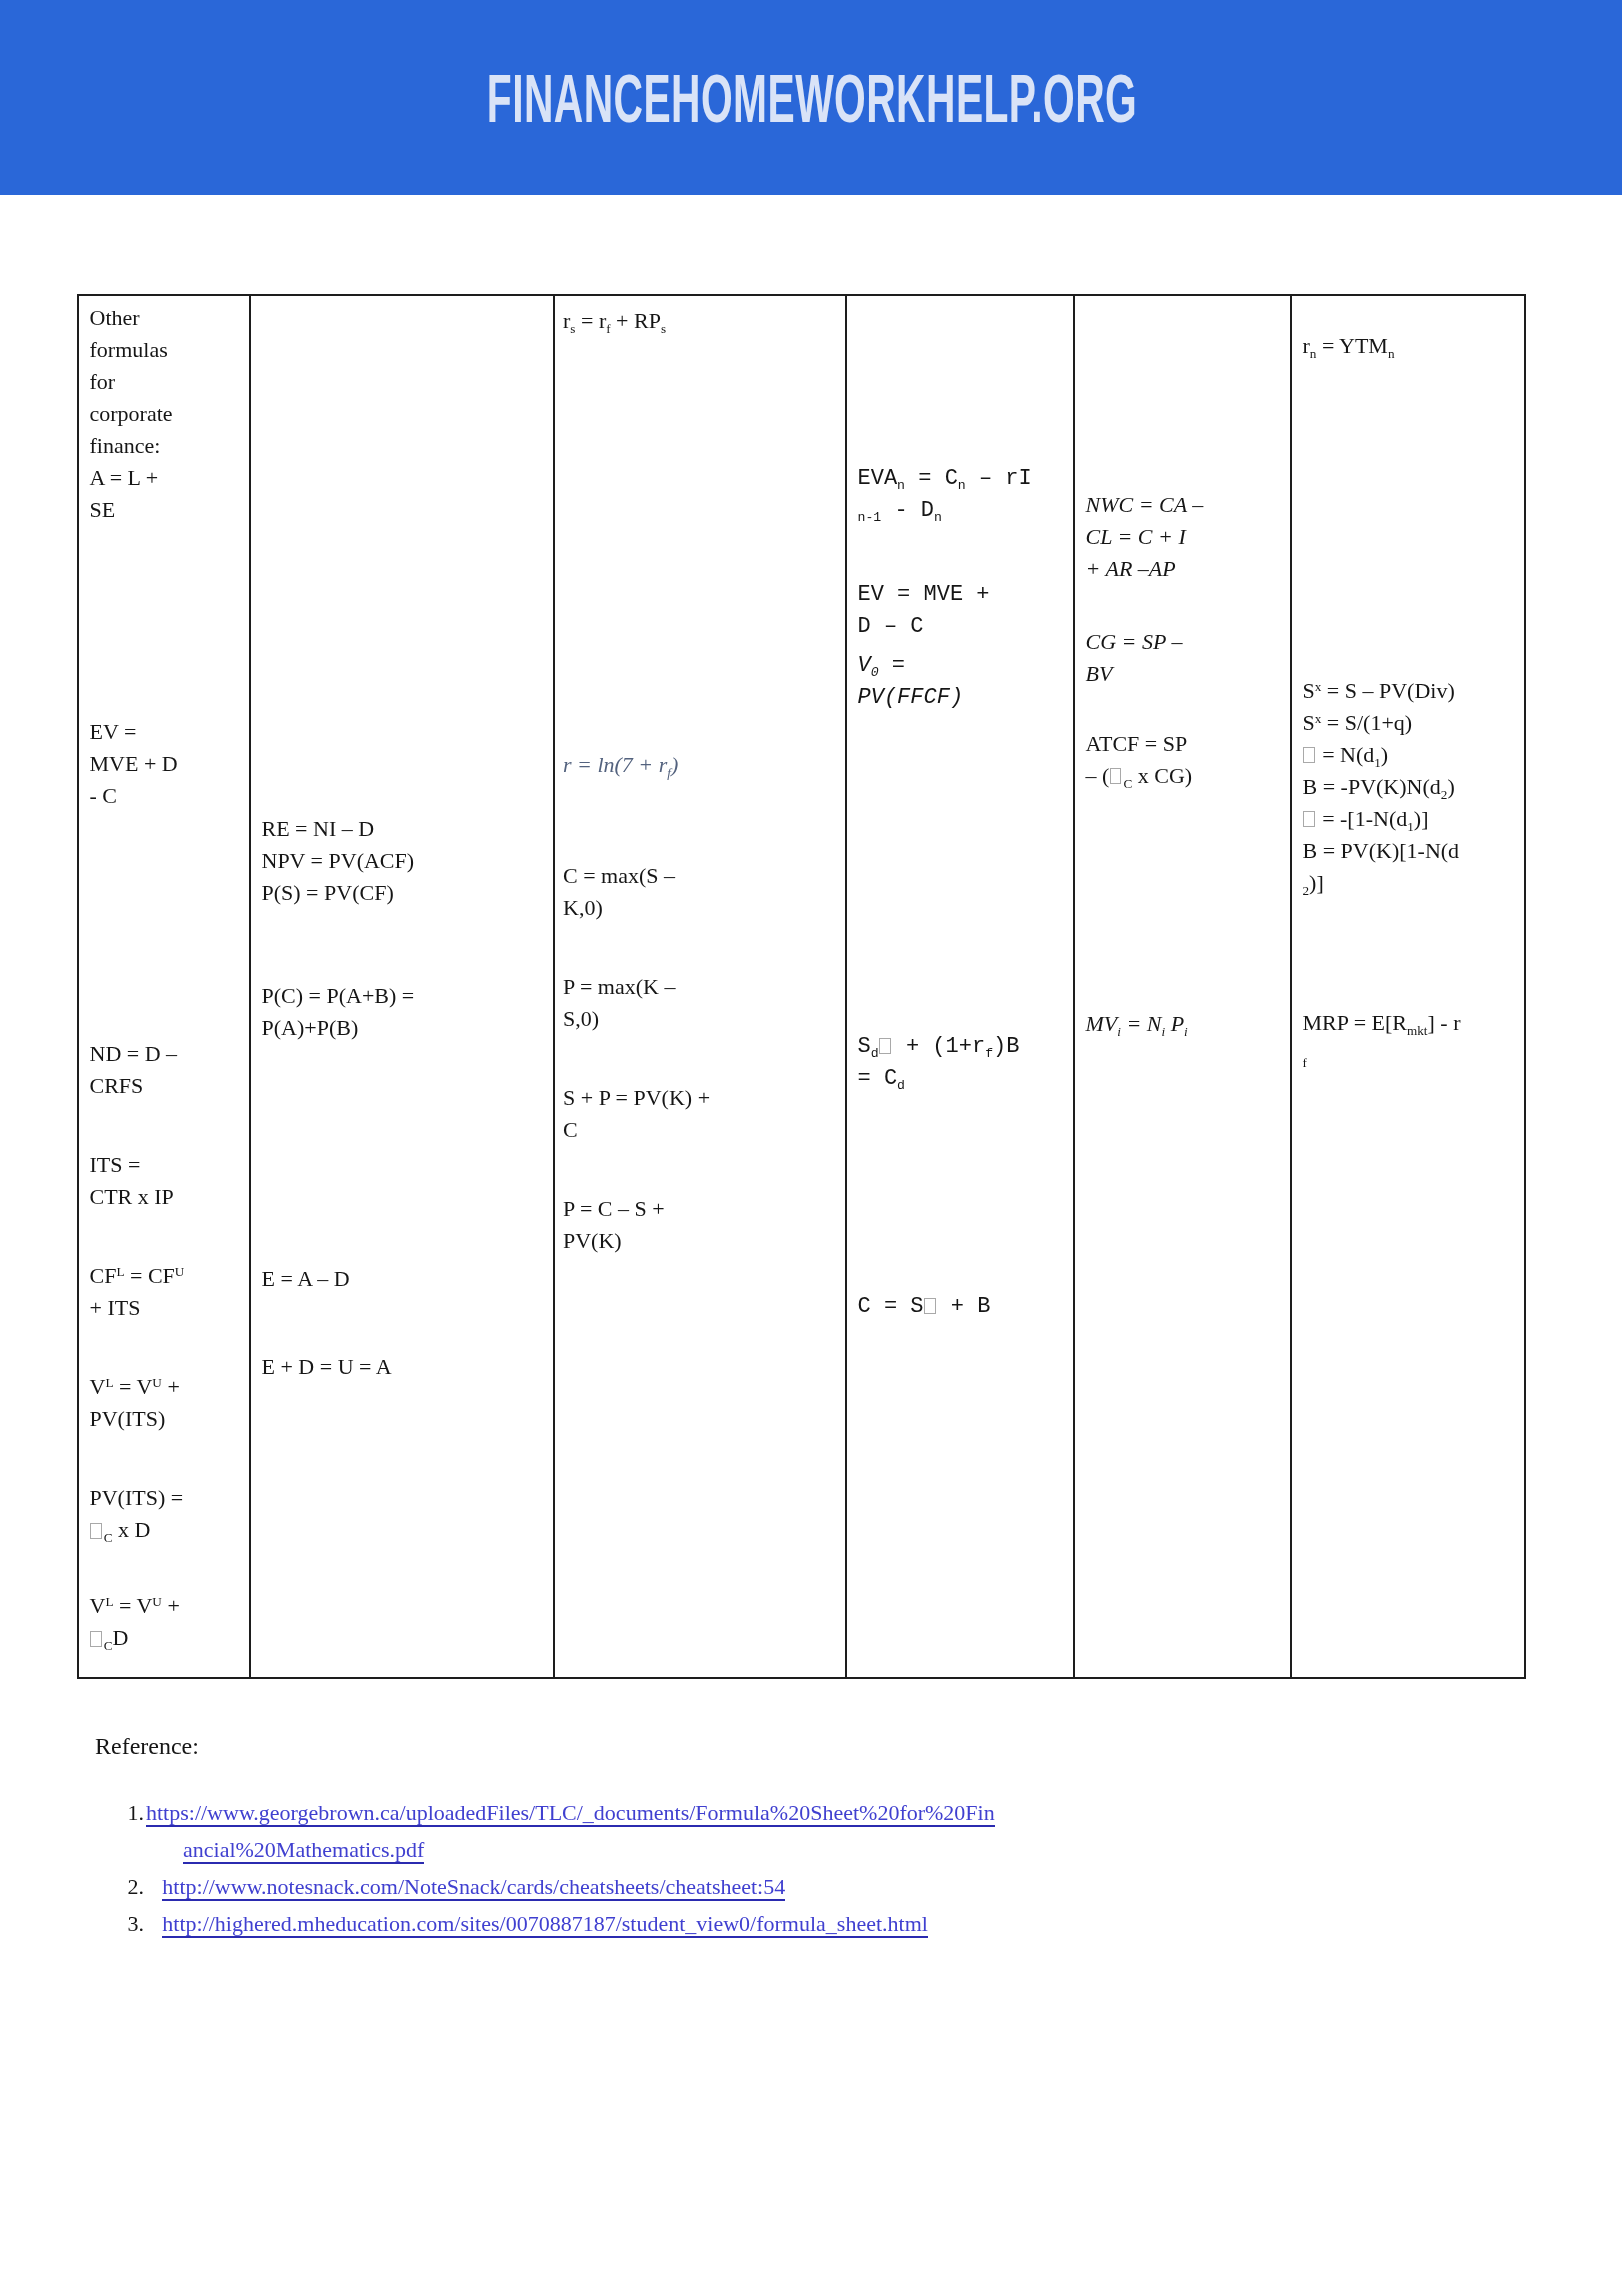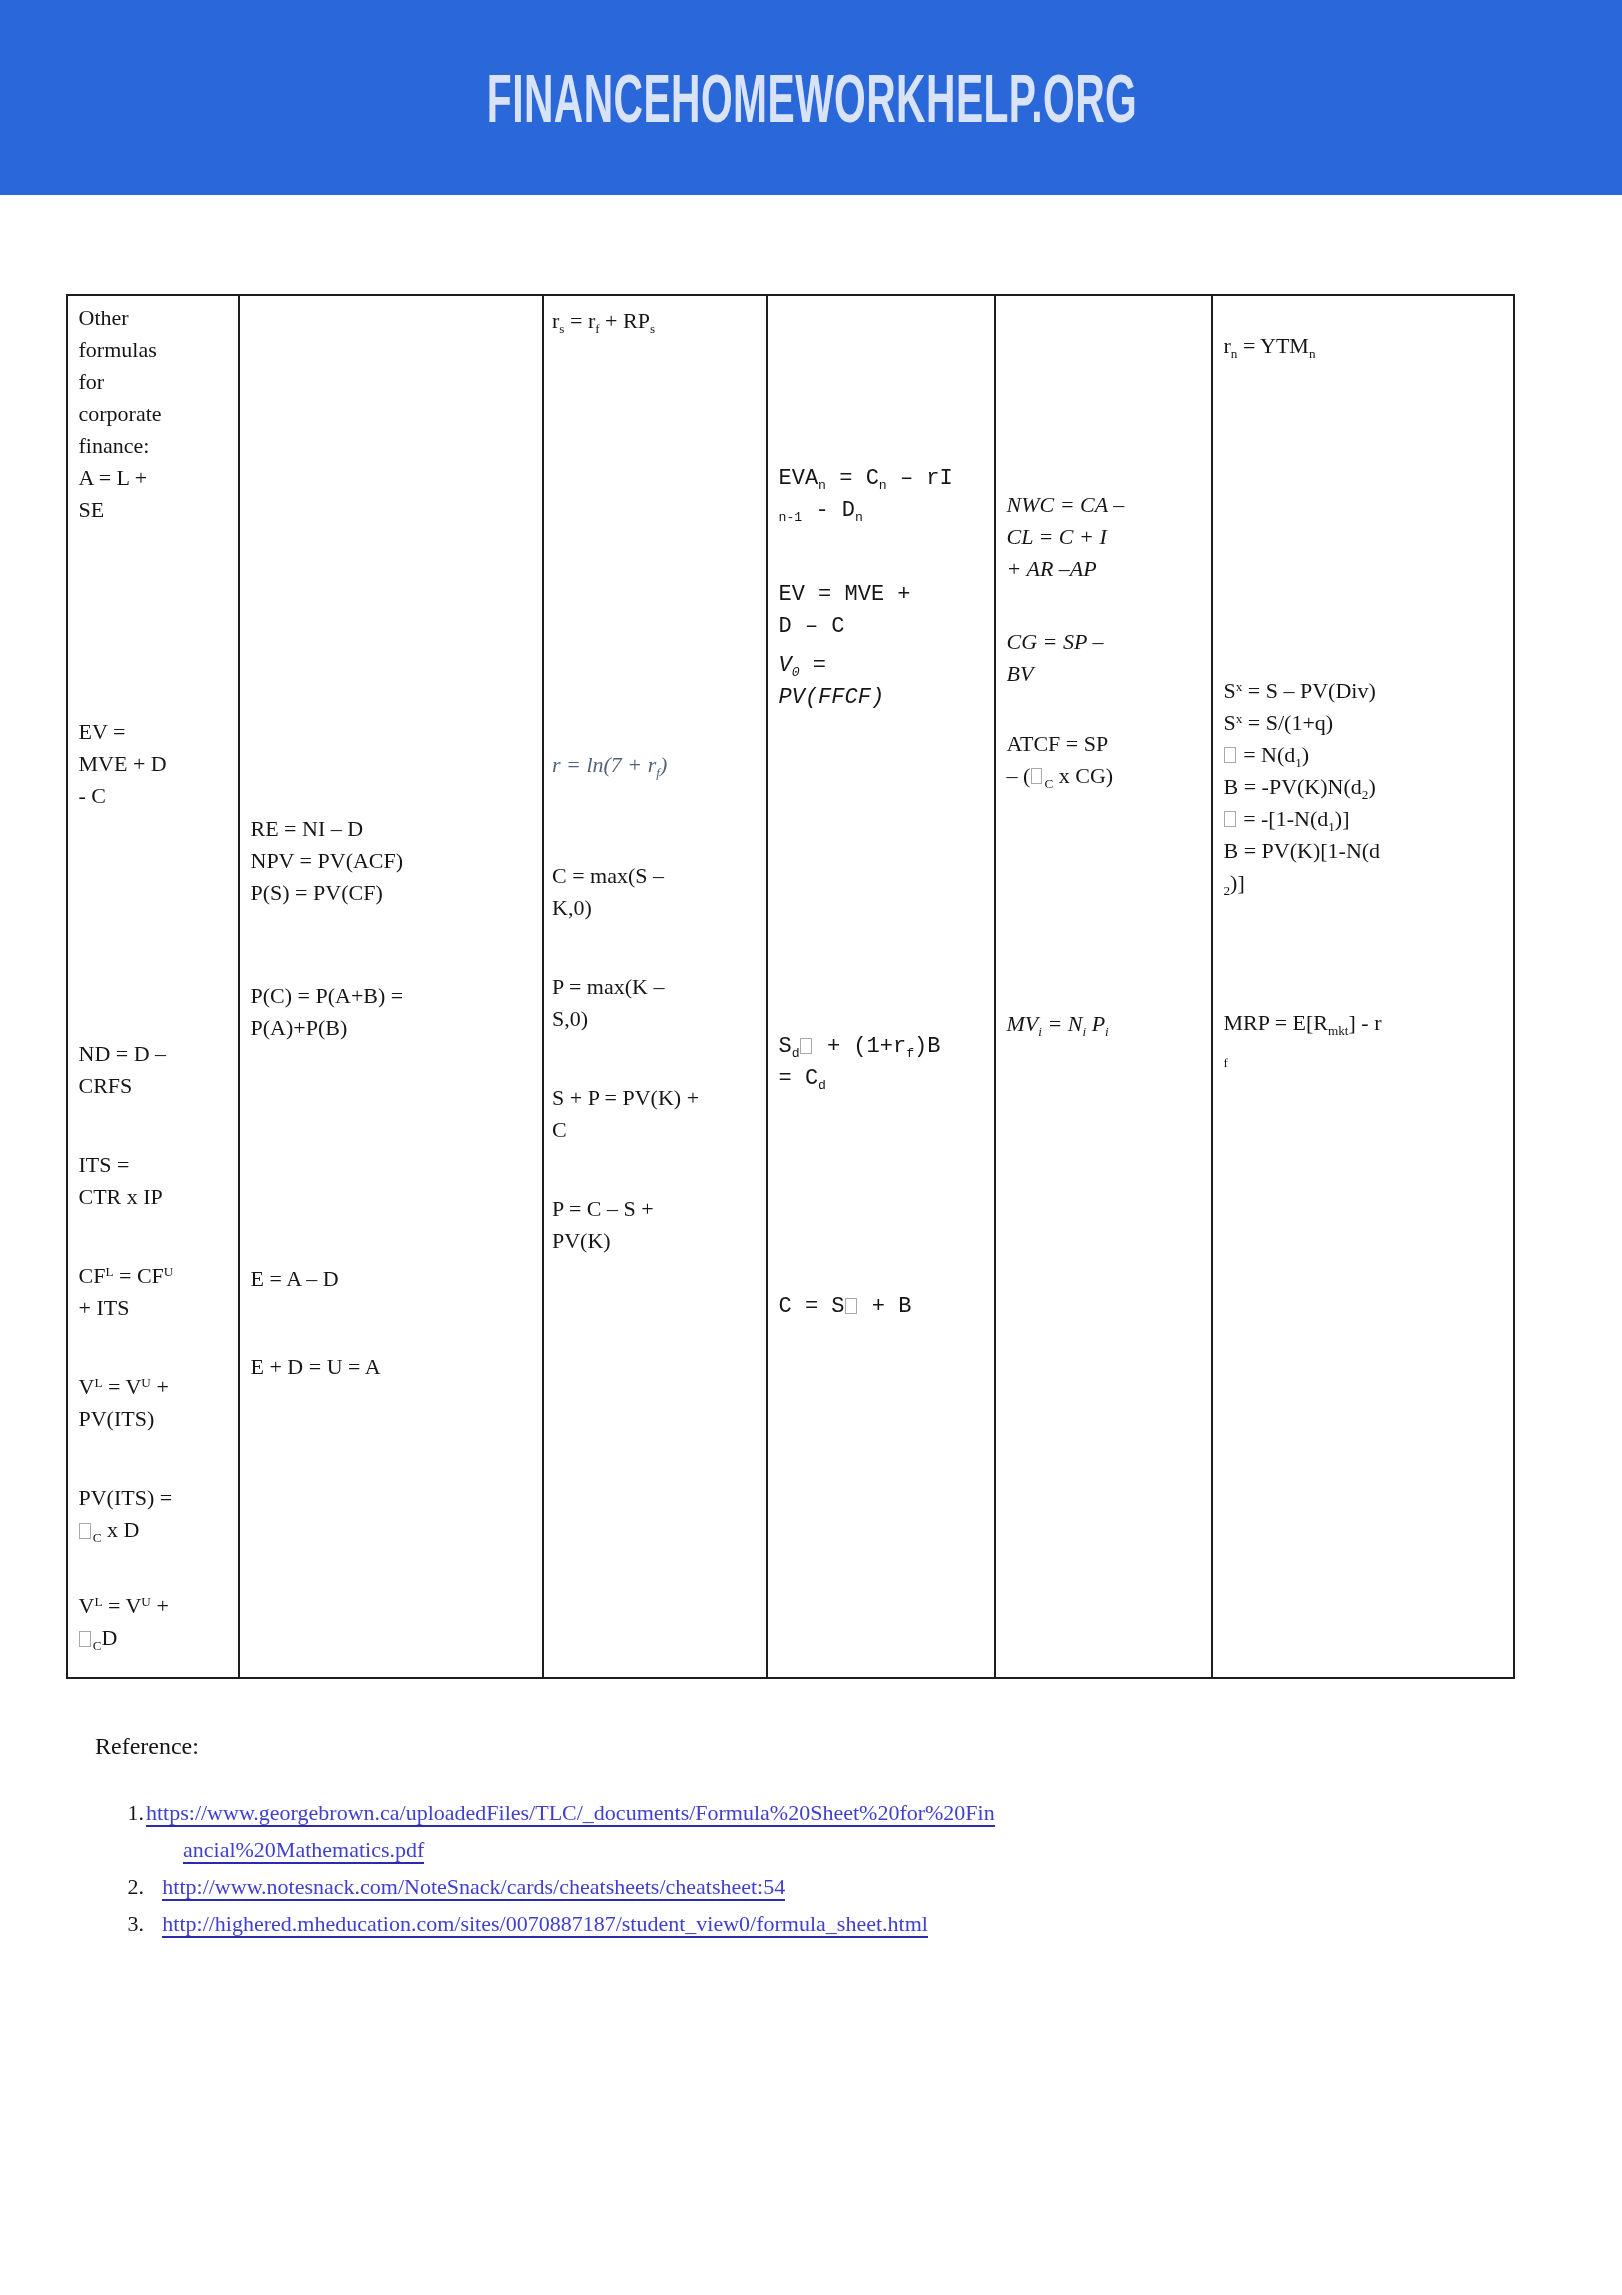--- a/index.html
+++ b/index.html
@@ -21,21 +21,21 @@
     background:var(--banner-bg);
     display:flex;align-items:center;justify-content:center;
   }
   .banner-title{
     font-family:"Liberation Sans", sans-serif;
     font-weight:700;font-size:68px;color:var(--banner-fg);
     letter-spacing:0.7px;white-space:nowrap;
     transform:scaleX(0.60);transform-origin:center center;
   }
   .formula-table{
-    position:absolute;left:66px;top:294px;width:1449px;height:1385px;
+    position:absolute;left:77px;top:294px;width:1449px;height:1385px;
     border:2.6px solid var(--grid);box-sizing:border-box;
     display:flex;align-items:stretch;background:#fff;
   }
   .cell{
     box-sizing:border-box;border-right:2.6px solid var(--grid);
     padding:2.6px 6.5px 0 10.5px;font-size:22px;line-height:32px;
     overflow:hidden;flex-shrink:0;
   }
   .cell:last-child{border-right:none;flex:1 1 auto;}
   .formula{white-space:normal;}
@@ -87,21 +87,21 @@
       <div class="formula" style="margin-top: 47px;"><span>V</span><sup>L</sup><span> = V</span><sup>U</sup><span> +</span><br><span>PV(ITS)</span></div>
       <div class="formula" style="margin-top: 47px;"><span>PV(ITS) =</span><br><span class="tofu"></span><sub>C</sub><span> x D</span></div>
       <div class="formula" style="margin-top: 44px;"><span>V</span><sup>L</sup><span> = V</span><sup>U</sup><span> +</span><br><span class="tofu"></span><sub>C</sub><span>D</span></div>
     </div>
     <div class="cell" style="width: 304px;">
       <div class="formula" style="margin-top: 514px;"><span>RE = NI – D</span><br><span>NPV = PV(ACF)</span><br><span>P(S) = PV(CF)</span></div>
       <div class="formula" style="margin-top: 71px;"><span>P(C) = P(A+B) =</span><br><span>P(A)+P(B)</span></div>
       <div class="formula" style="margin-top: 219px;"><span>E = A – D</span></div>
       <div class="formula" style="margin-top: 56px;"><span>E + D = U = A</span></div>
     </div>
-    <div class="cell" style="width: 224px; padding-left: 8px;">
+    <div class="cell" style="width: 292px; padding-left: 8px;">
       <div class="formula" style="margin-top: 6.5px;"><span>r</span><sub>s</sub><span> = r</span><sub>f</sub><span> + RP</span><sub>s</sub></div>
       <div class="formula slate" style="margin-top: 412px;"><span>r = ln(7 + r</span><sub>f</sub><span>)</span></div>
       <div class="formula" style="margin-top: 79px;"><span>C = max(S –</span><br><span>K,0)</span></div>
       <div class="formula" style="margin-top: 47px;"><span>P = max(K –</span><br><span>S,0)</span></div>
       <div class="formula" style="margin-top: 47px;"><span>S + P = PV(K) +</span><br><span>C</span></div>
       <div class="formula" style="margin-top: 47px;"><span>P = C – S +</span><br><span>PV(K)</span></div>
     </div>
     <div class="cell" style="width: 228px; font-family: Liberation Mono, monospace;">
       <div class="formula" style="margin-top: 164px;"><span>EVA</span><sub>n</sub><span> = C</span><sub>n</sub><span> – rI</span><br><sub>n-1</sub><span> - D</span><sub>n</sub></div>
       <div class="formula" style="margin-top: 52px;"><span>EV = MVE +</span><br><span>D – C</span></div>

